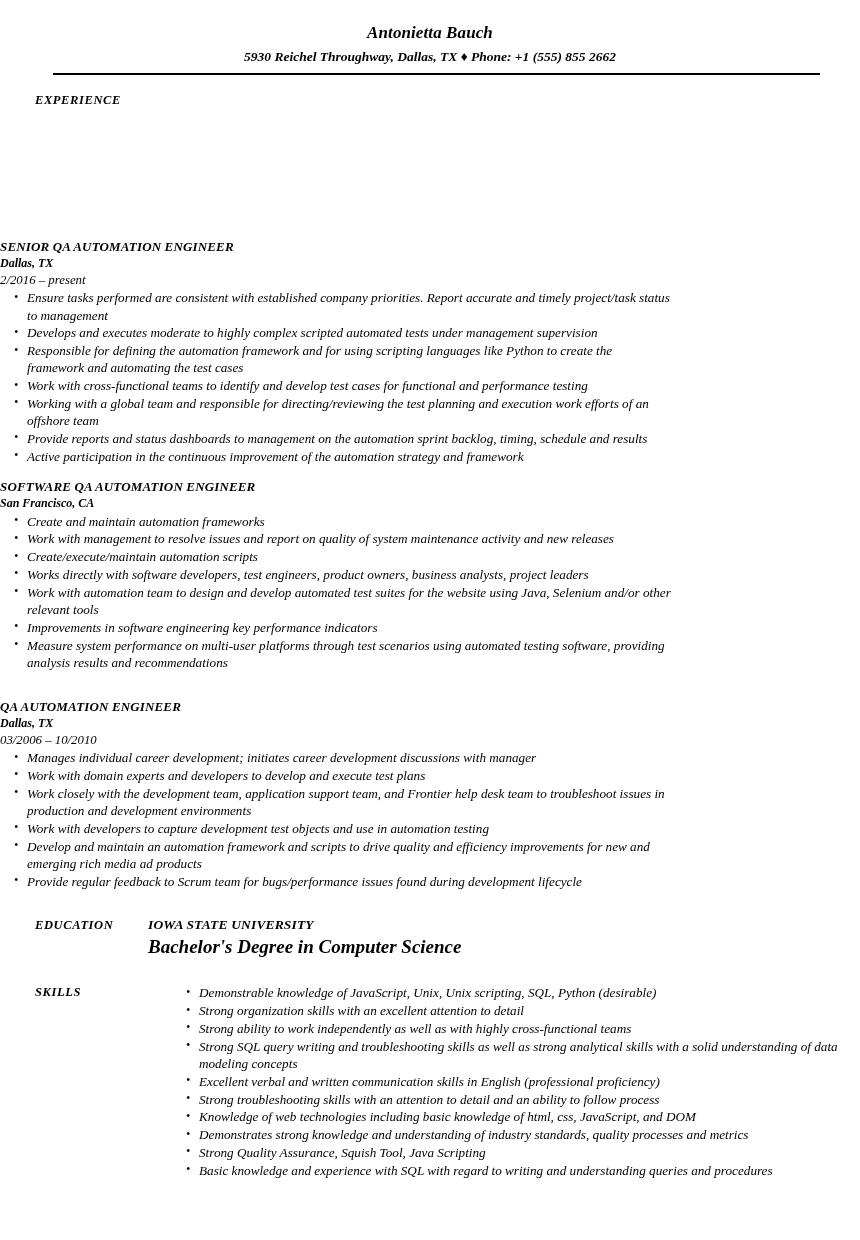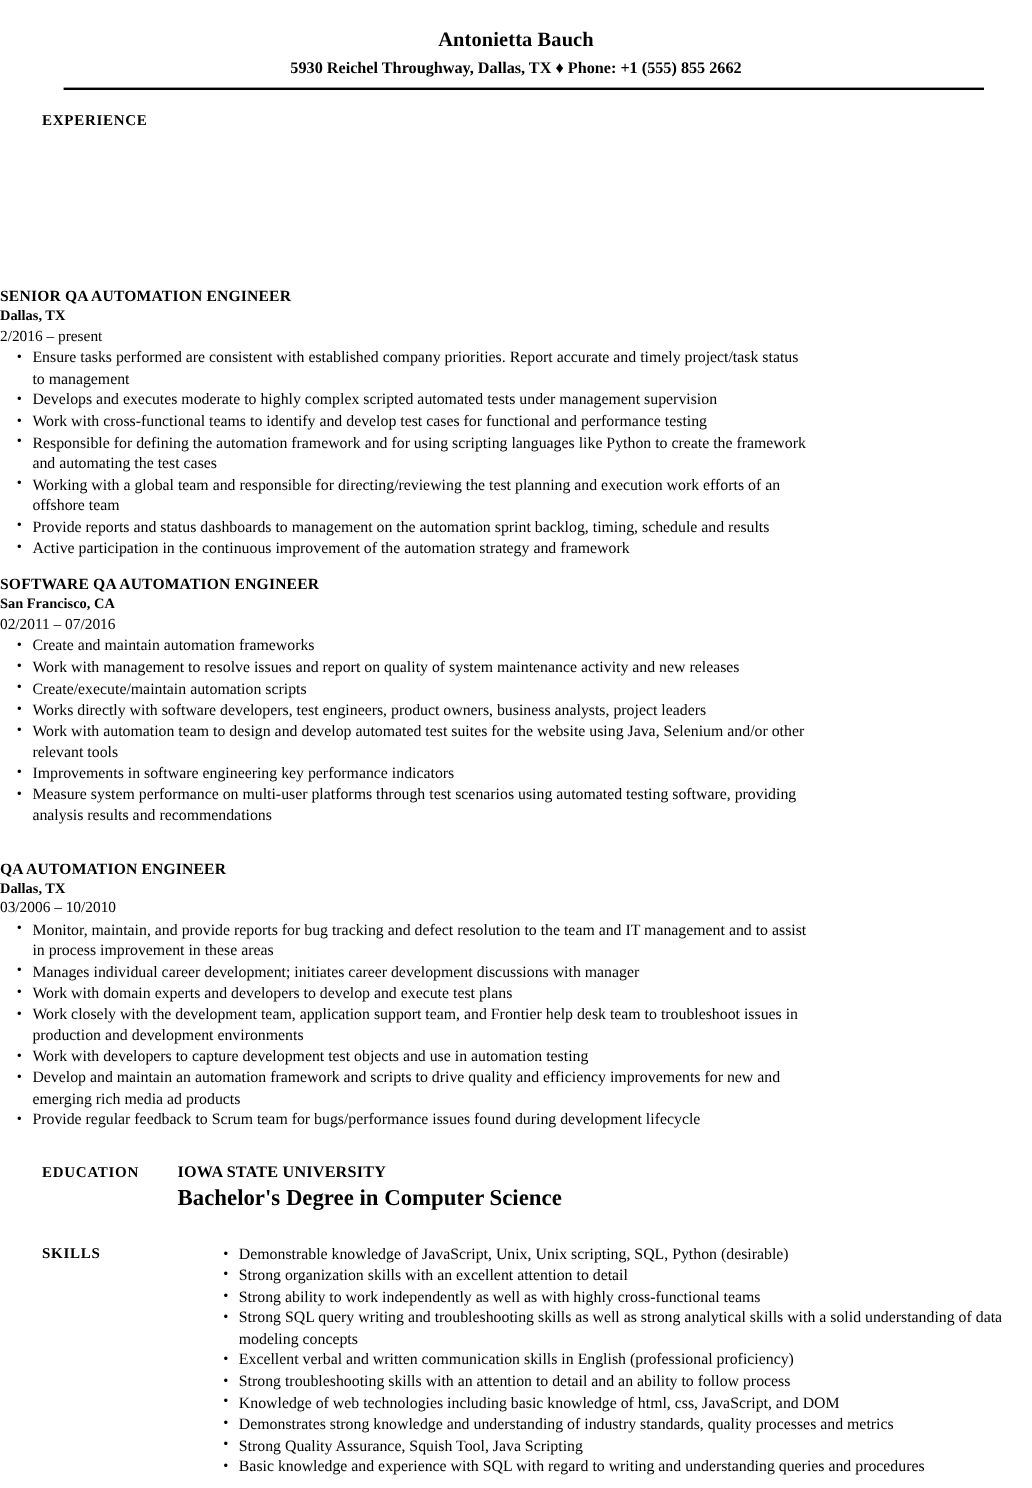--- a/index.html
+++ b/index.html
@@ -13,20 +13,21 @@
     font-family: "Liberation Serif", "DejaVu Serif", serif;
     color: #000000;
     overflow: hidden;
   }
   .page {
     position: relative;
     width: 860px;
     height: 1216px;
     box-sizing: border-box;
     padding: 0;
+    font-style: italic;
   }
 
   
   .header {
     padding-top: 22px;
     text-align: center;
   }
   .name {
     font-size: 17px;
     font-weight: bold;
@@ -151,49 +152,47 @@
       <div class="section-label">EXPERIENCE</div>
       <div class="section-content">
 
         <div class="job">
           <div class="job-title">SENIOR QA AUTOMATION ENGINEER</div>
           <div class="job-location">Dallas, TX</div>
           <div class="job-dates">2/2016 – present</div>
           <ul class="bullets">
             <li>Ensure tasks performed are consistent with established company priorities. Report accurate and timely project/task status to management</li>
             <li>Develops and executes moderate to highly complex scripted automated tests under management supervision</li>
+            <li>Responsible for defining the automation framework and for using scripting languages like Python to create the framework and automating the test cases</li>
             <li>Work with cross-functional teams to identify and develop test cases for functional and performance testing</li>
-            <li>Responsible for defining the automation framework and for using scripting languages like Python to create the framework and automating the test cases</li>
             <li>Working with a global team and responsible for directing/reviewing the test planning and execution work efforts of an offshore team</li>
             <li>Provide reports and status dashboards to management on the automation sprint backlog, timing, schedule and results</li>
             <li>Active participation in the continuous improvement of the automation strategy and framework</li>
           </ul>
         </div>
 
         <div class="job">
           <div class="job-title">SOFTWARE QA AUTOMATION ENGINEER</div>
           <div class="job-location">San Francisco, CA</div>
-          <div class="job-dates">02/2011 – 07/2016</div>
           <ul class="bullets">
             <li>Create and maintain automation frameworks</li>
             <li>Work with management to resolve issues and report on quality of system maintenance activity and new releases</li>
             <li>Create/execute/maintain automation scripts</li>
             <li>Works directly with software developers, test engineers, product owners, business analysts, project leaders</li>
             <li>Work with automation team to design and develop automated test suites for the website using Java, Selenium and/or other relevant tools</li>
             <li>Improvements in software engineering key performance indicators</li>
             <li>Measure system performance on multi-user platforms through test scenarios using automated testing software, providing analysis results and recommendations</li>
           </ul>
         </div>
 
         <div class="job">
           <div class="job-title">QA AUTOMATION ENGINEER</div>
           <div class="job-location">Dallas, TX</div>
           <div class="job-dates">03/2006 – 10/2010</div>
           <ul class="bullets">
-            <li>Monitor, maintain, and provide reports for bug tracking and defect resolution to the team and IT management and to assist in process improvement in these areas</li>
             <li>Manages individual career development; initiates career development discussions with manager</li>
             <li>Work with domain experts and developers to develop and execute test plans</li>
             <li>Work closely with the development team, application support team, and Frontier help desk team to troubleshoot issues in production and development environments</li>
             <li>Work with developers to capture development test objects and use in automation testing</li>
             <li>Develop and maintain an automation framework and scripts to drive quality and efficiency improvements for new and emerging rich media ad products</li>
             <li>Provide regular feedback to Scrum team for bugs/performance issues found during development lifecycle</li>
           </ul>
         </div>
 
       </div>

